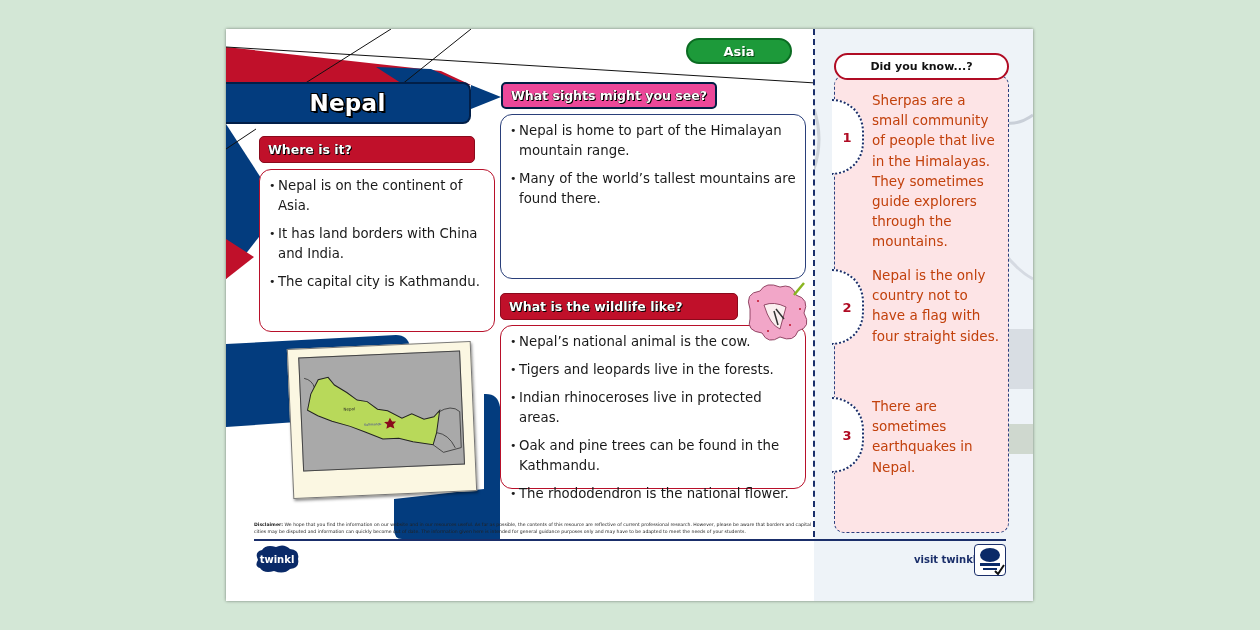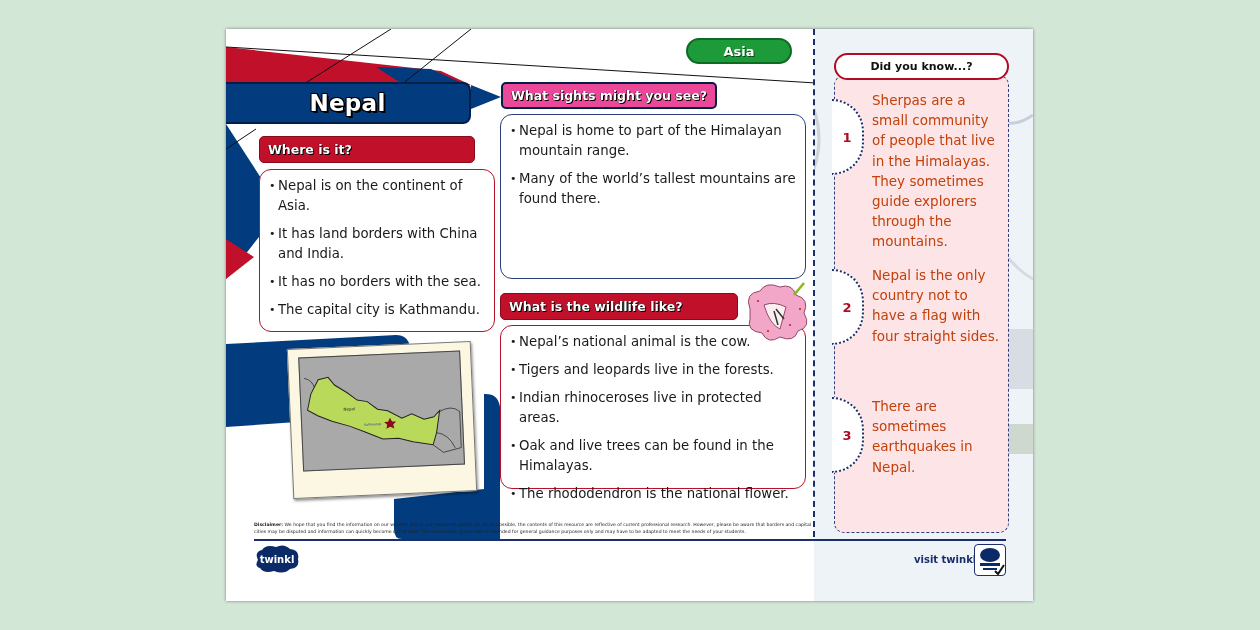--- a/index.html
+++ b/index.html
@@ -148,40 +148,39 @@
     <span class="title-text">Nepal</span>
   </div>
 
   <div class="asia-pill">Asia</div>
 
   <div class="sec-head sec-red" style="left:33px; top:107px; width:216px;">Where is it?</div>
   <div class="box box-red" style="left:33px; top:140px; width:236px; height:163px;">
     <ul>
       <li>Nepal is on the continent of Asia.</li>
       <li>It has land borders with China and India.</li>
-      <li>It has no borders with the sea.</li>
       <li>The capital city is Kathmandu.</li>
     </ul>
   </div>
 
   <div class="sec-head sec-blue" style="left:275px; top:53px; width:216px;">What sights might you see?</div>
   <div class="box box-blue" style="left:274px; top:85px; width:306px; height:165px;">
     <ul>
       <li>Nepal is home to part of the Himalayan mountain range.</li>
       <li>Many of the world’s tallest mountains are found there.</li>
     </ul>
   </div>
 
   <div class="sec-head sec-red" style="left:274px; top:264px; width:238px;">What is the wildlife like?</div>
   <div class="box box-red" style="left:274px; top:296px; width:306px; height:164px;">
     <ul>
       <li>Nepal’s national animal is the cow.</li>
       <li>Tigers and leopards live in the forests.</li>
       <li>Indian rhinoceroses live in protected areas.</li>
-      <li>Oak and live trees can be found in the Himalayas.</li>
+      <li>Oak and pine trees can be found in the Kathmandu.</li>
       <li>The rhododendron is the national flower.</li>
     </ul>
   </div>
 
   <svg class="flower" viewBox="0 0 74 66">
     <g stroke="#7a2a4a" stroke-width="0.8">
       <path d="M10,30 Q4,14 20,12 Q26,2 40,8 Q52,4 56,16 Q70,20 64,34 Q72,48 58,52 Q54,64 40,58 Q28,66 22,54 Q6,52 10,40 Z" fill="#f2a6c8"></path>
       <path d="M24,26 Q34,22 46,28 L40,50 Q30,46 24,26 Z" fill="#fbeff0"></path>
     </g>
     <path d="M36,30 L44,40 M34,32 L38,46" stroke="#333" stroke-width="1.5"></path>

